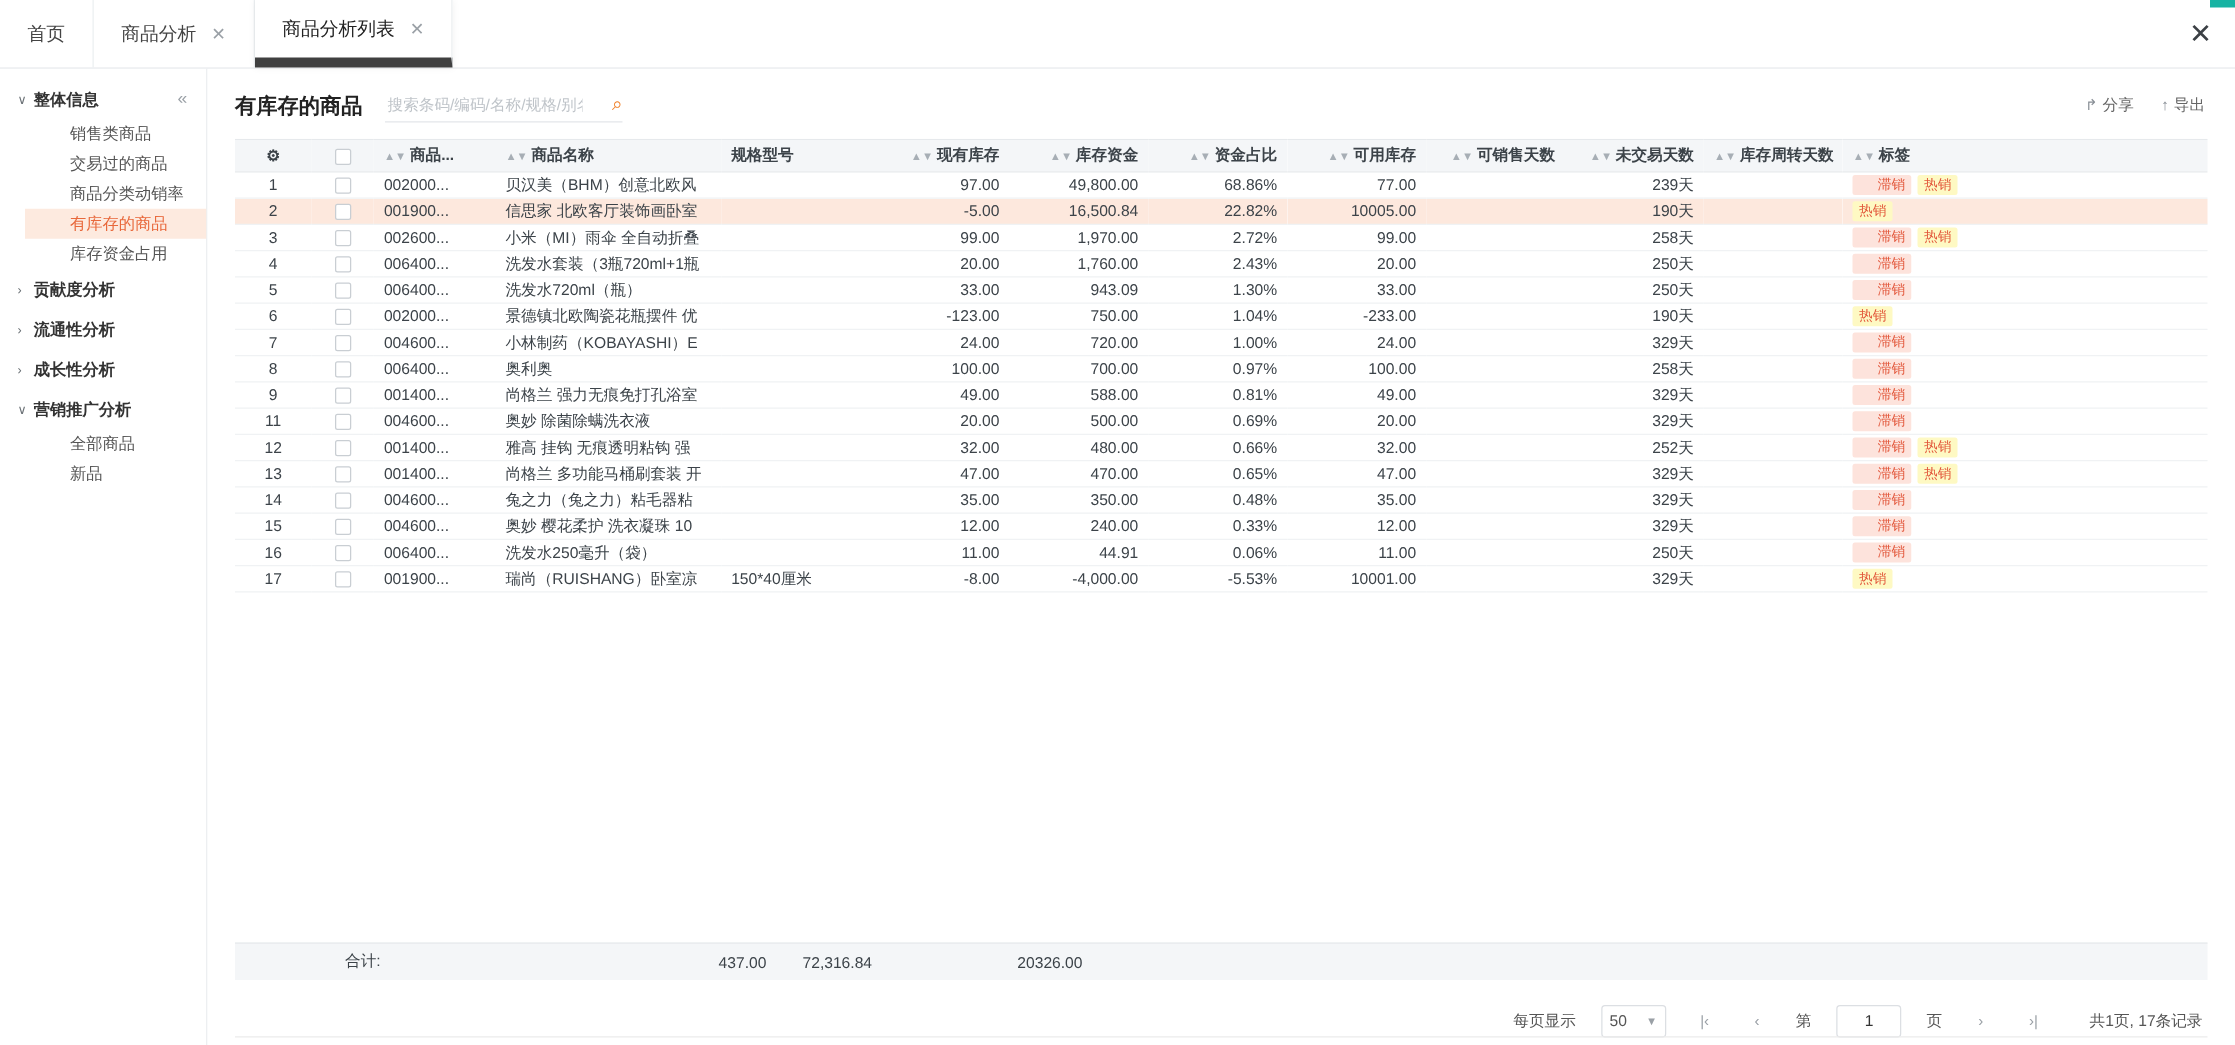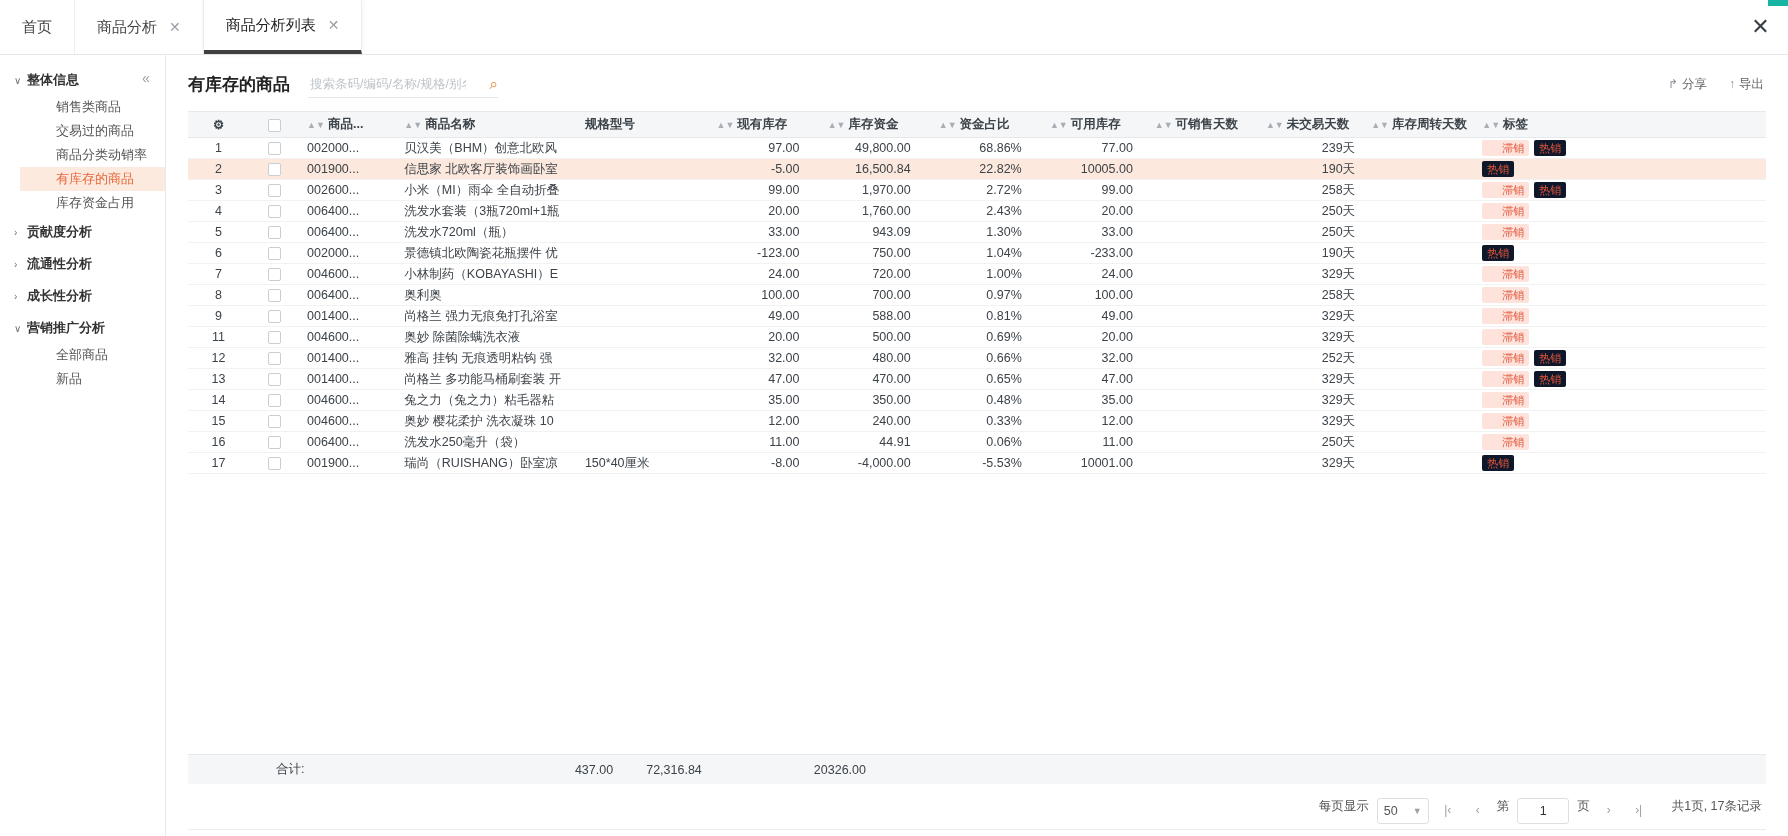--- a/index.html
+++ b/index.html
@@ -27,21 +27,21 @@
     padding: 0 22px;
     font-size: 15px;
     color: #444;
     cursor: pointer;
     border-right: 1px solid #eceff1;
     white-space: nowrap;
   }
   .tab.active {
     background: #fff;
     color: #222;
-    border-bottom: 4px solid #404040;
+    border-bottom: 8px solid #404040;
     box-shadow: 0 0 6px rgba(0,0,0,0.06);
     position: relative; z-index: 2;
   }
   .tab .close {
     margin-left: 12px;
     font-size: 14px;
     color: #9aa0a6;
     line-height: 1;
   }
   .tabbar-spacer { flex: 1; }
@@ -166,21 +166,21 @@
     height: 26px;
     font-size: 12.5px;
     font-weight: bold;
     color: #3c4349;
     border-top: 1px solid #e6e9ec;
     border-bottom: 1px solid #e6e9ec;
     padding: 0 8px;
     white-space: nowrap;
     overflow: hidden;
   }
-  table.grid th.right { text-align: center; }
+  table.grid th.right { text-align: right; }
   table.grid th.left { text-align: left; }
   table.grid th.center { text-align: center; }
   .sorter { color: #a7aeb5; font-size: 9px; margin-right: 3px; }
   table.grid td {
     height: 21px;
     font-size: 12.5px;
     color: #3c4349;
     border-bottom: 1px solid #f0f2f4;
     padding: 0 8px;
     white-space: nowrap;
@@ -200,21 +200,21 @@
   }
   .tag {
     display: inline-block;
     font-size: 11px;
     padding: 1px 5px;
     border-radius: 2px;
     margin-right: 5px;
     line-height: 14px;
   }
   .tag.slow { background: #fde3dc; color: #e2563a; padding-left: 20px; }
-  .tag.hot  { background: #0f172a; color: #e2563a; }
+  .tag.hot  { background: #fef9c3; color: #e2563a; }
   .col-gear { width: 44px; }
   .col-cb   { width: 36px; }
   .col-code { width: 70px; }
   .col-name { width: 130px; }
   .col-spec { width: 86px; }
   .col-num  { width: 80px; }
   .col-tag  { width: 210px; }
 
   
   .total-row {
@@ -223,22 +223,22 @@
     height: 30px;
     background: #f4f6f8;
     font-size: 12.5px;
     color: #3c4349;
     border-top: 1px solid #e6e9ec;
   }
   .total-cell { padding: 0 8px; white-space: nowrap; overflow: hidden; }
 
   
   .pager {
-    display: flex; align-items: flex-start; justify-content: flex-end;
-    gap: 8px;
+    display: flex; align-items: center; justify-content: flex-end;
+    gap: 20px;
     padding: 14px 26px 0 0;
     font-size: 12.5px; color: #555;
     height: 52px;
   }
   .sel {
     display: inline-flex; align-items: center; justify-content: space-between;
     width: 52px; height: 26px;
     border: 1px solid #dcdfe3; border-radius: 3px;
     padding: 0 6px; background: #fff;
     cursor: pointer;
@@ -621,21 +621,21 @@
         </table>
       </div>
 
       <div class="total-row">
         <div class="total-cell" style="width:44px;"></div>
         <div class="total-cell" style="width:36px;"></div>
         <div class="total-cell" style="width:70px;">合计:</div>
         <div class="total-cell" style="width:130px;"></div>
         <div class="total-cell" style="width:86px;"></div>
         <div class="total-cell" style="width:80px;text-align:center;">437.00</div>
-        <div class="total-cell" style="width:80px;text-align:center;">72,316.84</div>
+        <div class="total-cell" style="width:80px;text-align:left;">72,316.84</div>
         <div class="total-cell" style="width:80px;text-align:right;"></div>
         <div class="total-cell" style="width:80px;text-align:right;">20326.00</div>
       </div>
 
       <div class="pager">
         <span>每页显示</span>
         <span class="sel">
           <span>50</span>
           <span class="cd">▼</span>
         </span>

